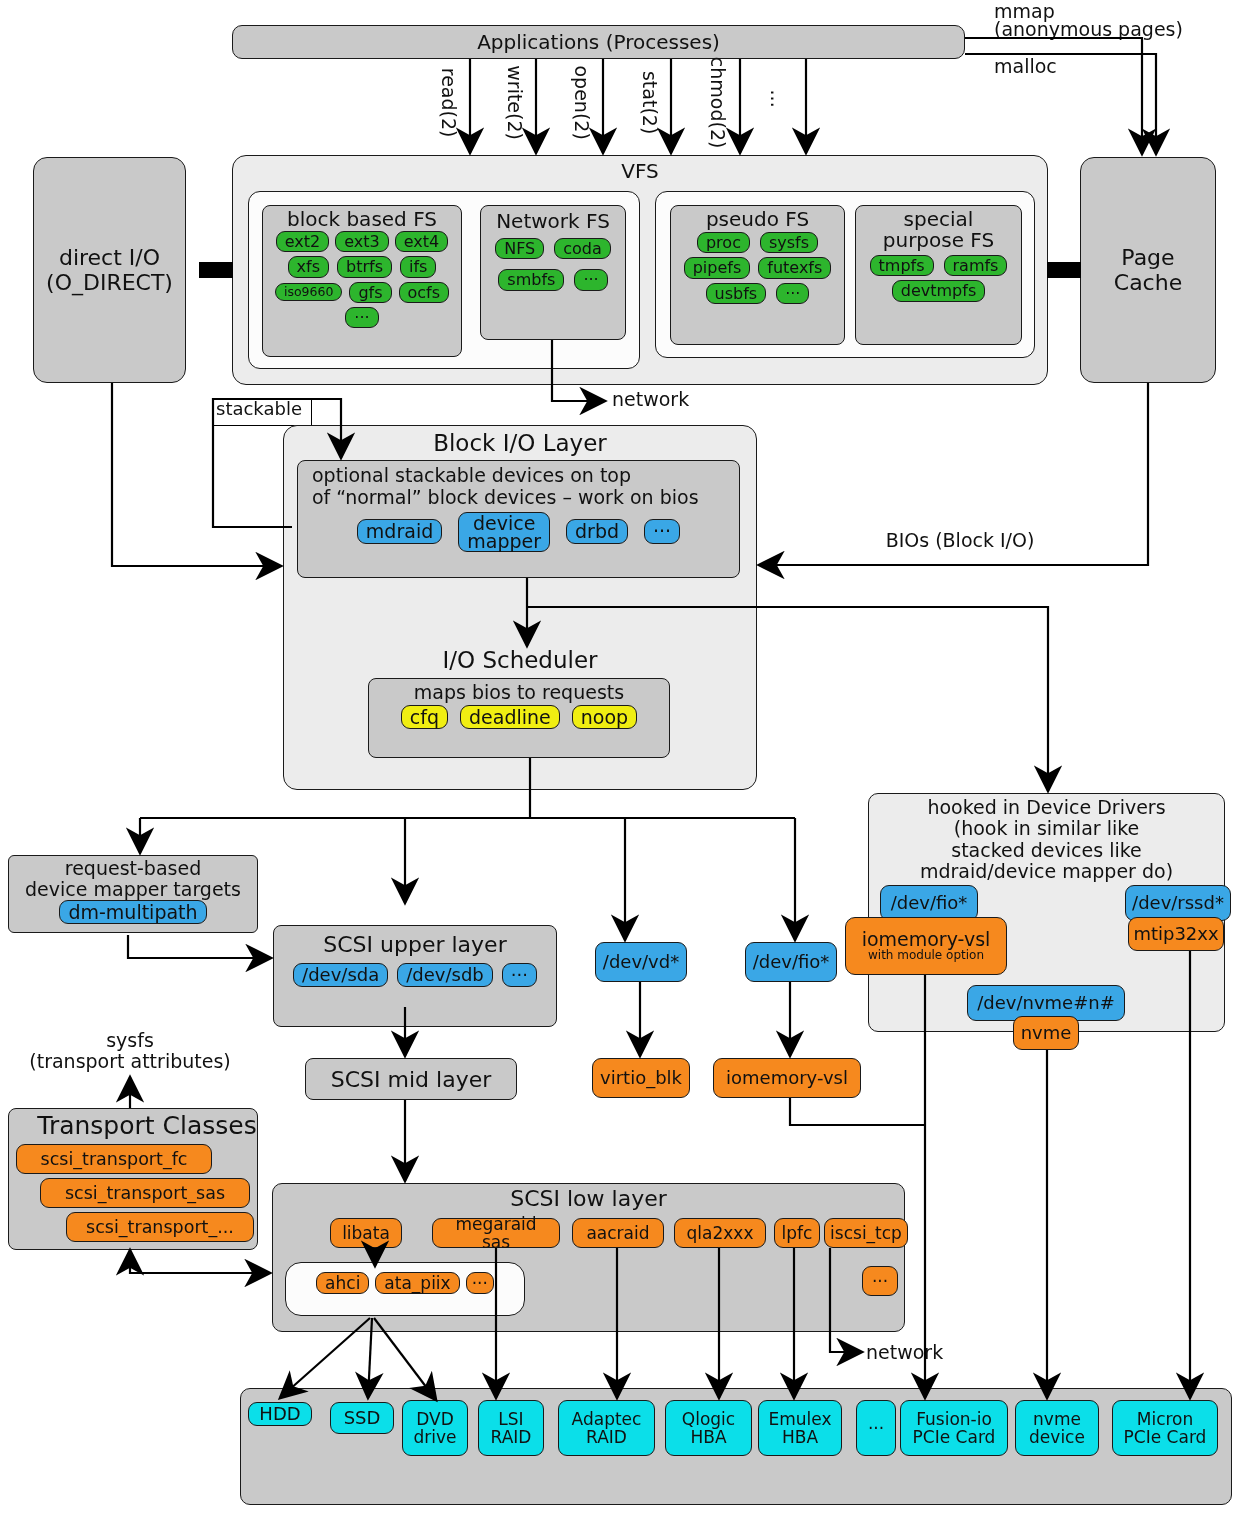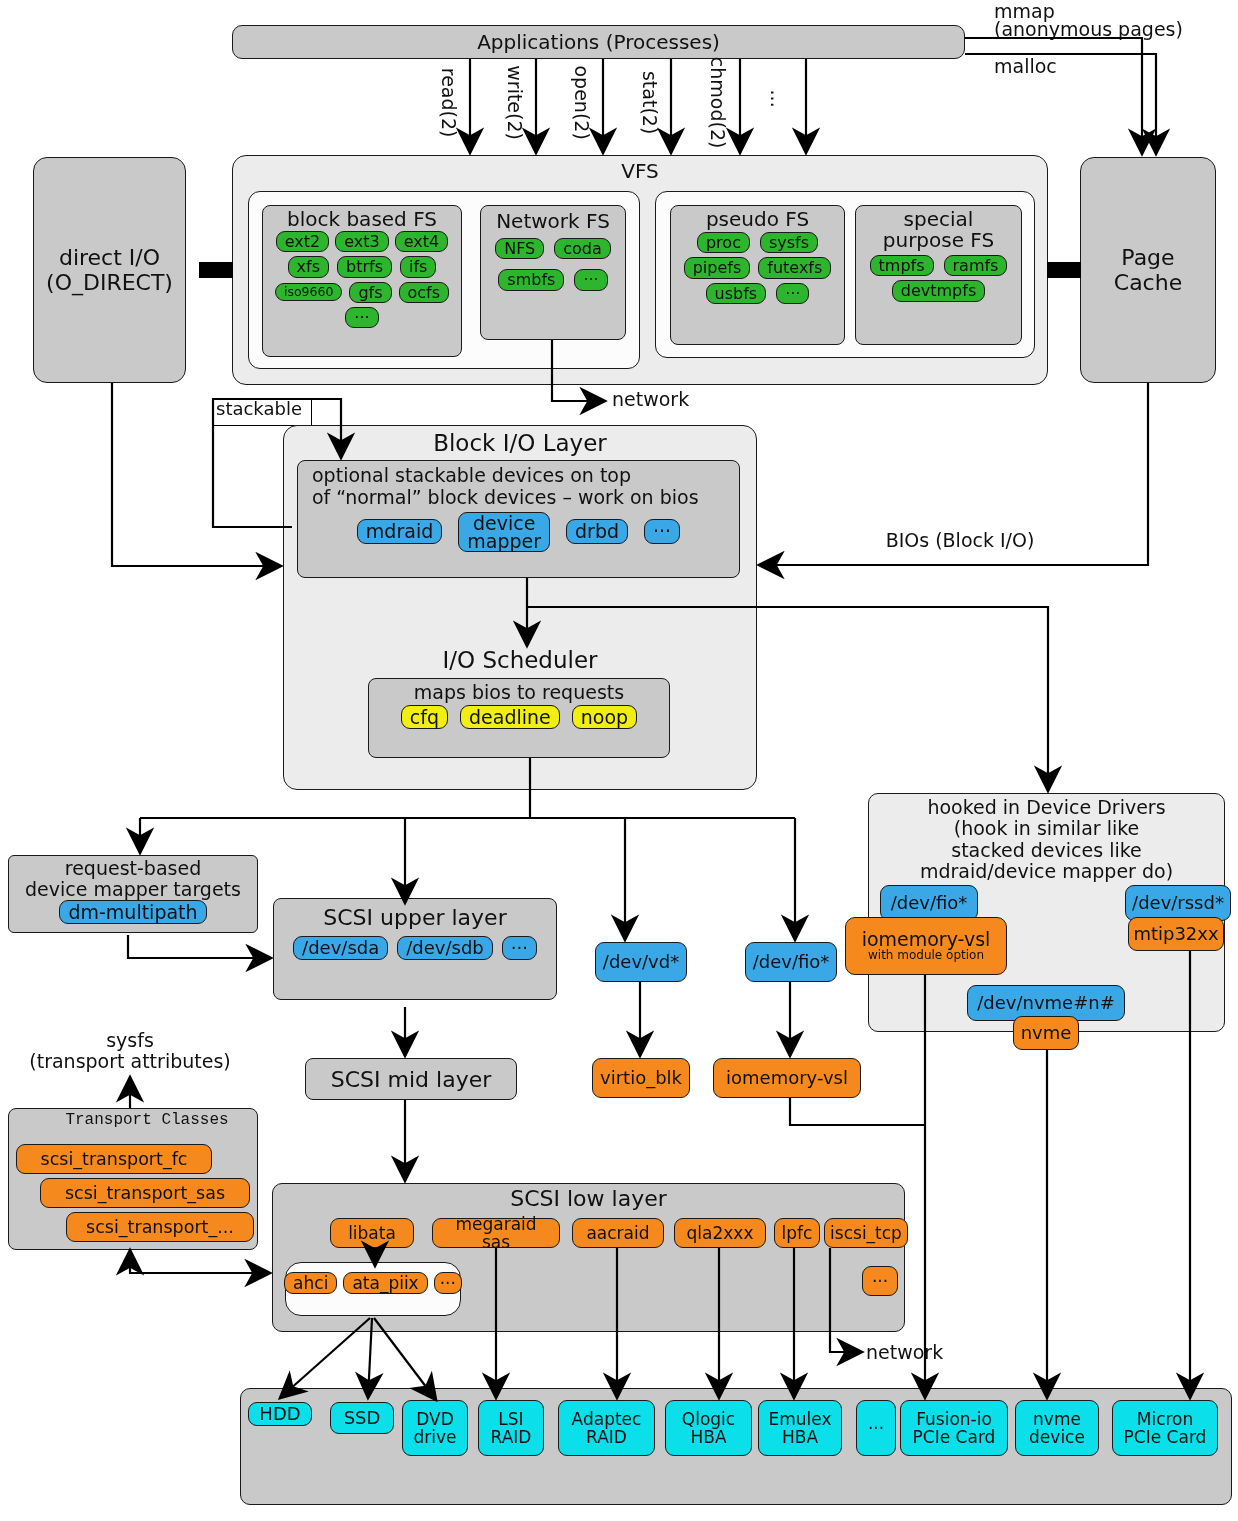--- a/index.html
+++ b/index.html
@@ -149,21 +149,21 @@
   </div>
 
   <div class="box" style="left:8px;top:855px;width:250px;height:78px;border-radius:6px;">
     <div class="boxtitle" style="font-size:19px;line-height:1.1;margin-top:2px;">request-based
 device mapper targets</div>
     <div class="row" style="margin-top:0;">
       <div class="pill blue" style="font-size:19px;">dm-multipath</div>
     </div>
   </div>
 
-  <div class="box" style="left:273px;top:898px;width:284px;height:102px;border-radius:8px;">
+  <div class="box" style="left:273px;top:925px;width:284px;height:102px;border-radius:8px;">
     <div class="boxtitle" style="font-size:22px;margin-top:7px;">SCSI upper layer</div>
     <div class="row" style="gap:9px;margin-top:6px;">
       <div class="pill blue" style="font-size:18px;">/dev/sda</div>
       <div class="pill blue" style="font-size:18px;">/dev/sdb</div>
       <div class="pill blue" style="font-size:18px;">···</div>
     </div>
   </div>
 
   <div class="pill blue abs" style="left:595px;top:942px;width:92px;height:40px;font-size:18px;">/dev/vd*</div>
   <div class="pill blue abs" style="left:745px;top:942px;width:92px;height:40px;font-size:18px;">/dev/fio*</div>
@@ -184,35 +184,35 @@
   </div>
   <div class="pill blue abs" style="left:1125px;top:885px;width:106px;height:36px;font-size:18px;">/dev/rssd*</div>
   <div class="pill orange abs" style="left:1128px;top:917px;width:96px;height:34px;font-size:18px;">mtip32xx</div>
   <div class="pill blue abs" style="left:967px;top:985px;width:158px;height:36px;font-size:18px;">/dev/nvme#n#</div>
   <div class="pill orange abs" style="left:1013px;top:1016px;width:66px;height:34px;font-size:18px;z-index:10;">nvme</div>
 
   <div class="lbl ctr" style="left:10px;top:1028px;width:240px;height:46px;">sysfs
 (transport attributes)</div>
 
   <div class="box" style="left:8px;top:1108px;width:250px;height:142px;border-radius:8px;"></div>
-  <div class="abs boxtitle" style="left:8px;top:1112px;width:278px;font-size:16px;font-family:Liberation Mono, monospace;">Transport Classes</div>
+  <div class="abs boxtitle" style="left:8px;top:1112px;width:278px;font-size:25px;">Transport Classes</div>
   <div class="pill orange abs" style="left:16px;top:1144px;width:196px;height:30px;font-size:17.5px;">scsi_transport_fc</div>
   <div class="pill orange abs" style="left:40px;top:1178px;width:210px;height:30px;font-size:17.5px;">scsi_transport_sas</div>
   <div class="pill orange abs" style="left:66px;top:1212px;width:188px;height:30px;font-size:17.5px;">scsi_transport_...</div>
 
   <div class="box" style="left:272px;top:1183px;width:633px;height:149px;border-radius:10px;"></div>
   <div class="abs boxtitle" style="left:272px;top:1187px;width:633px;font-size:22px;">SCSI low layer</div>
-  <div class="pill orange abs" style="left:330px;top:1218px;width:84px;height:30px;">libata</div>
+  <div class="pill orange abs" style="left:330px;top:1218px;width:72px;height:30px;">libata</div>
   <div class="pill orange abs" style="left:432px;top:1218px;width:128px;height:30px;">megaraid sas</div>
   <div class="pill orange abs" style="left:572px;top:1218px;width:92px;height:30px;">aacraid</div>
   <div class="pill orange abs" style="left:674px;top:1218px;width:92px;height:30px;">qla2xxx</div>
   <div class="pill orange abs" style="left:774px;top:1218px;width:46px;height:30px;padding:1px 4px;">lpfc</div>
   <div class="pill orange abs" style="left:824px;top:1218px;width:84px;height:30px;padding:1px 5px;">iscsi_tcp</div>
   <div class="pill orange abs" style="left:862px;top:1266px;width:36px;height:30px;">···</div>
-  <div class="box white" style="left:285px;top:1262px;width:176px;height:54px;border-radius:16px;">
+  <div class="box white" style="left:285px;top:1262px;width:240px;height:54px;border-radius:16px;">
     <div class="row" style="gap:6px;margin-top:9px;">
       <div class="pill orange">ahci</div>
       <div class="pill orange">ata_piix</div>
       <div class="pill orange" style="padding:1px 5px;">···</div>
     </div>
   </div>
 
   <div class="lbl" style="left:866px;top:1342px;">network</div>
 
   <div class="box" style="left:240px;top:1388px;width:992px;height:117px;border-radius:10px;"></div>

